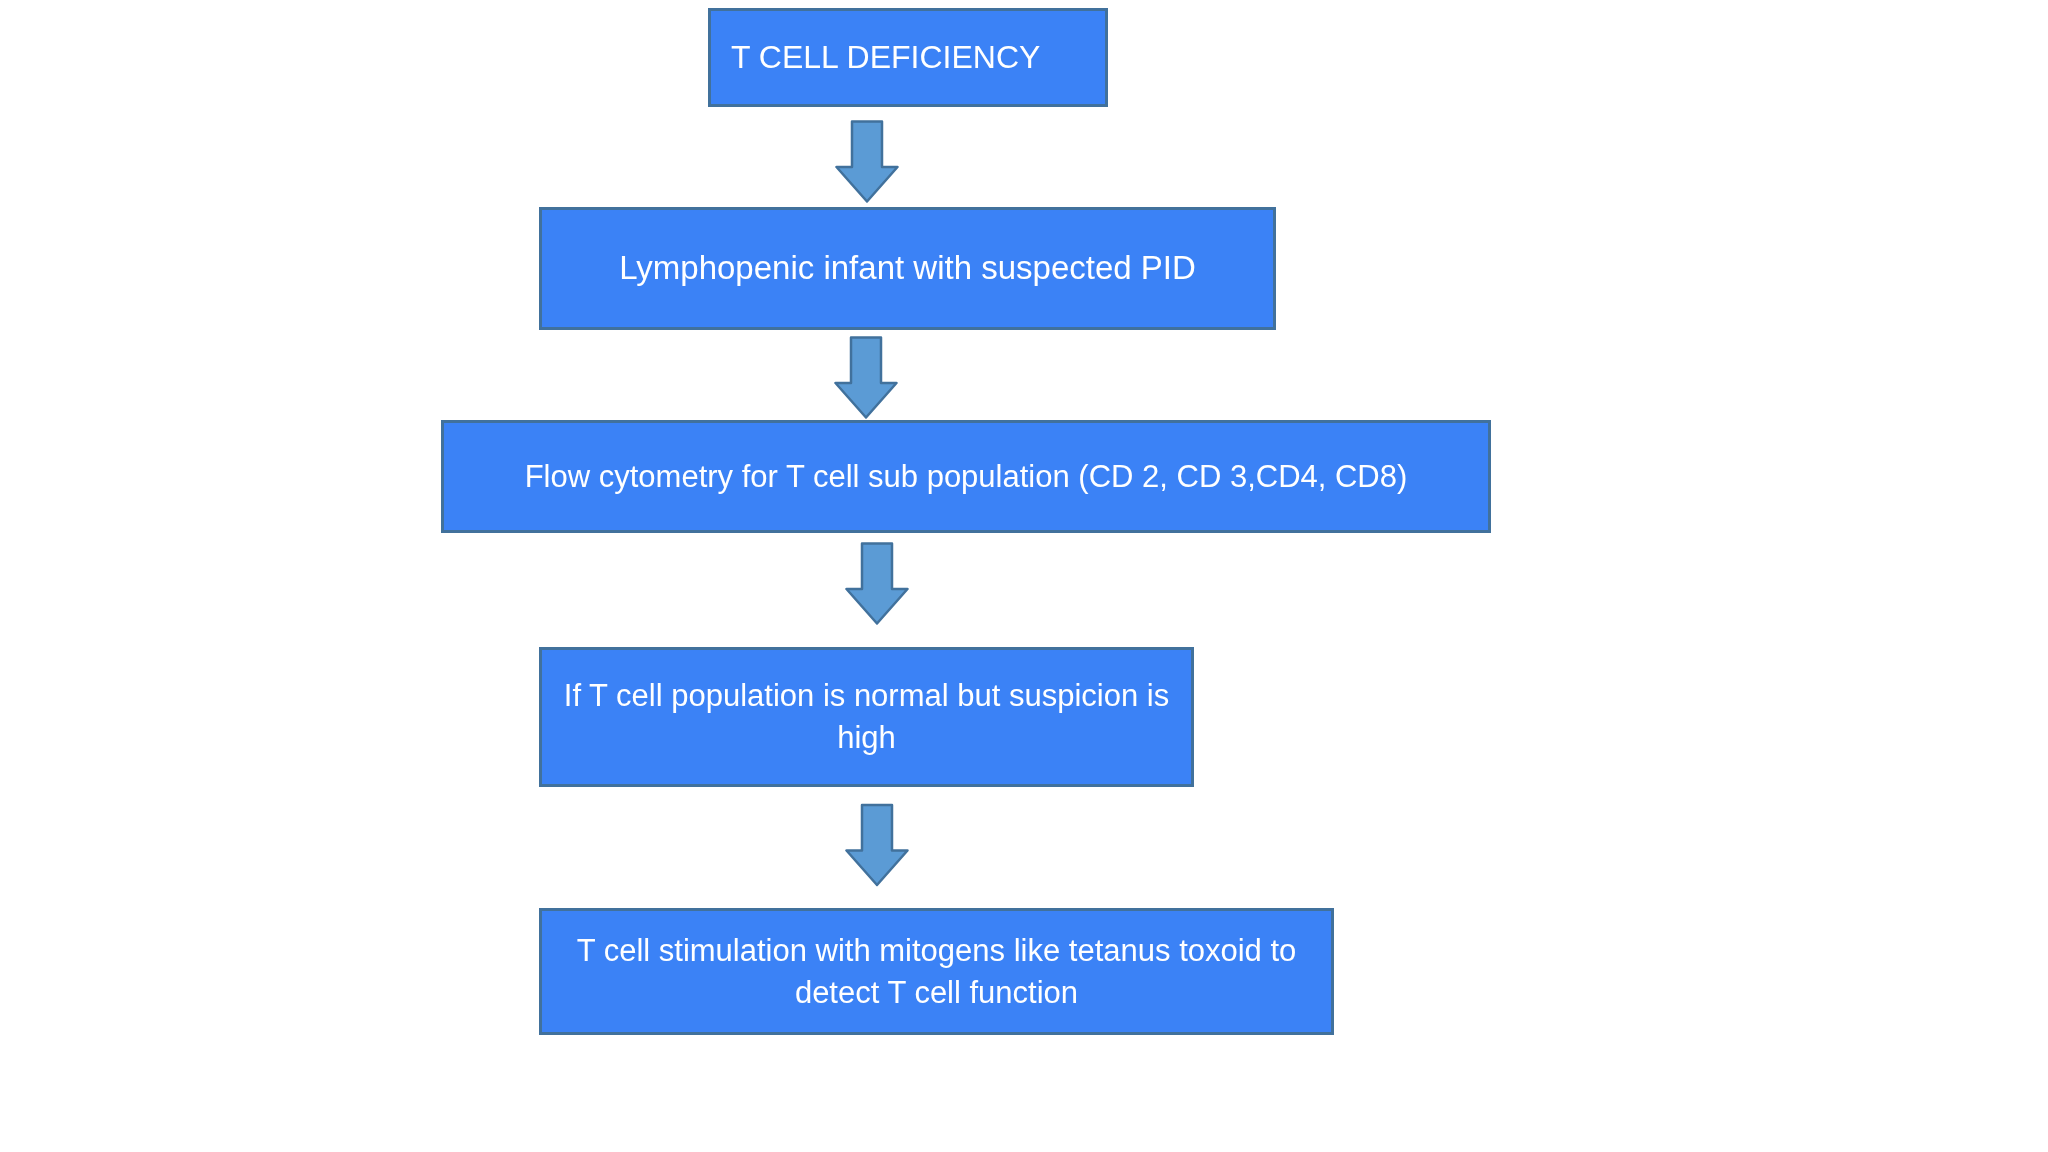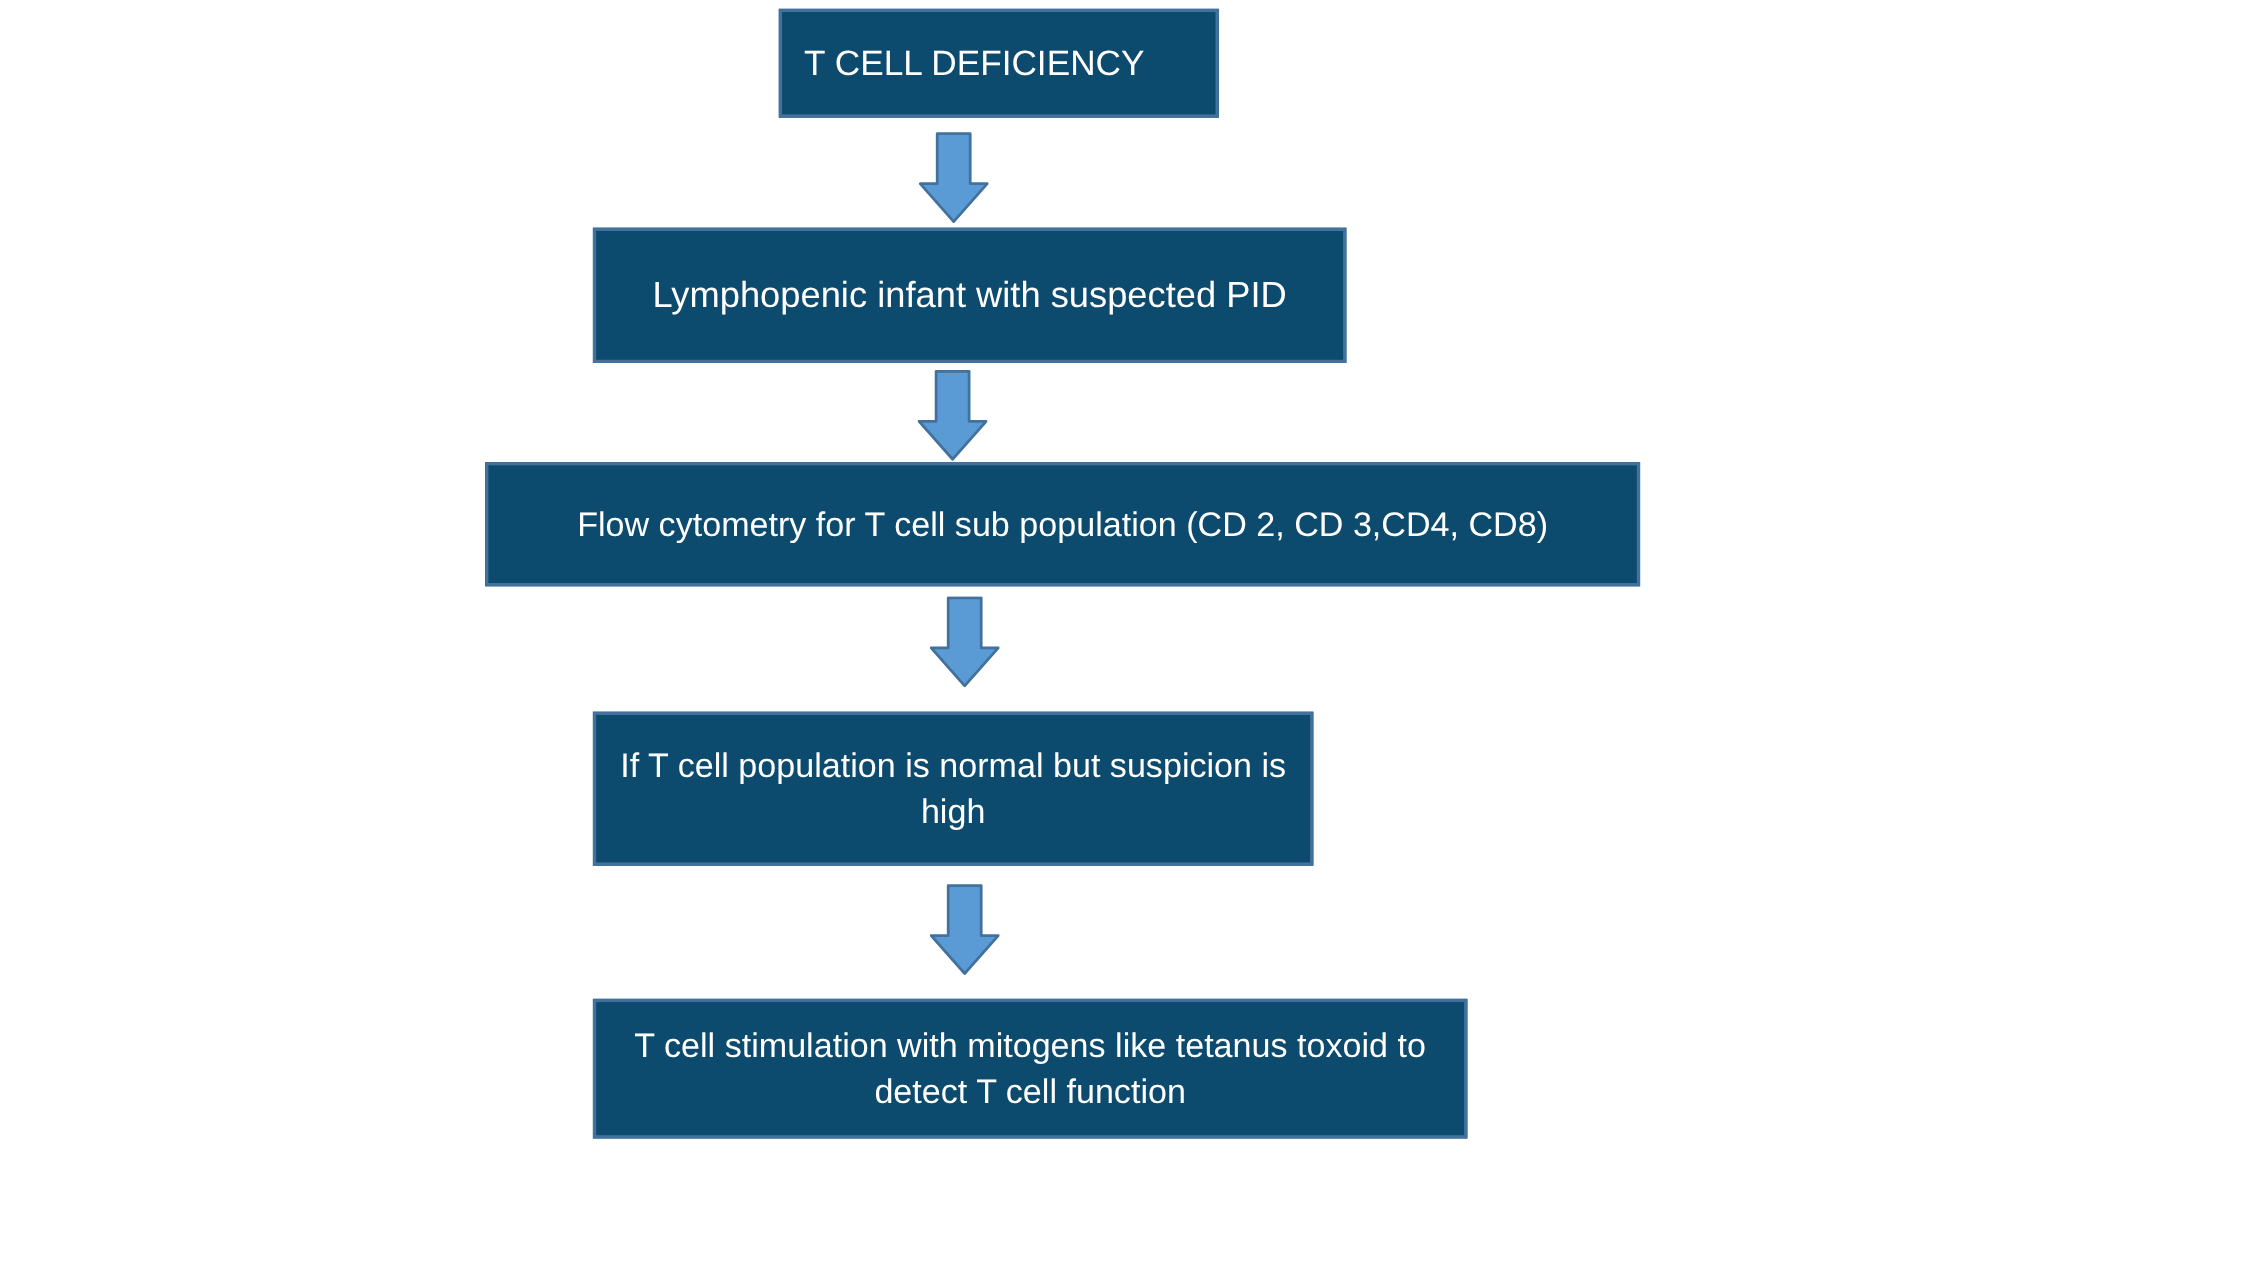--- a/index.html
+++ b/index.html
@@ -11,38 +11,38 @@
     position: relative;
     width: 2048px;
     height: 1152px;
     background: #ffffff;
     font-family: "Liberation Sans", sans-serif;
     overflow: hidden;
   }
   .node {
     position: absolute;
     box-sizing: border-box;
-    background: #0c4a6e;
+    background: #3b82f6;
     border: 3px solid #41719c;
     color: #ffffff;
     display: flex;
     align-items: center;
     justify-content: center;
     text-align: center;
     font-size: 31px;
     line-height: 1.35;
     padding: 8px 20px;
   }
   .node-1 {
     left: 708px; top: 8px; width: 400px; height: 99px;
     justify-content: flex-start;
     text-align: left;
     font-size: 32px;
   }
-  .node-2 { left: 539px; top: 207px; width: 685px; height: 123px; font-size: 33px; }
+  .node-2 { left: 539px; top: 207px; width: 737px; height: 123px; font-size: 33px; }
   .node-3 { left: 441px; top: 420px; width: 1050px; height: 113px; white-space: nowrap; }
   .node-4 { left: 539px; top: 647px; width: 655px; height: 140px; }
   .node-5 { left: 539px; top: 908px; width: 795px; height: 127px; }
 
   .arrow {
     position: absolute;
     width: 64px;
     display: block;
   }
   .arrow path {

